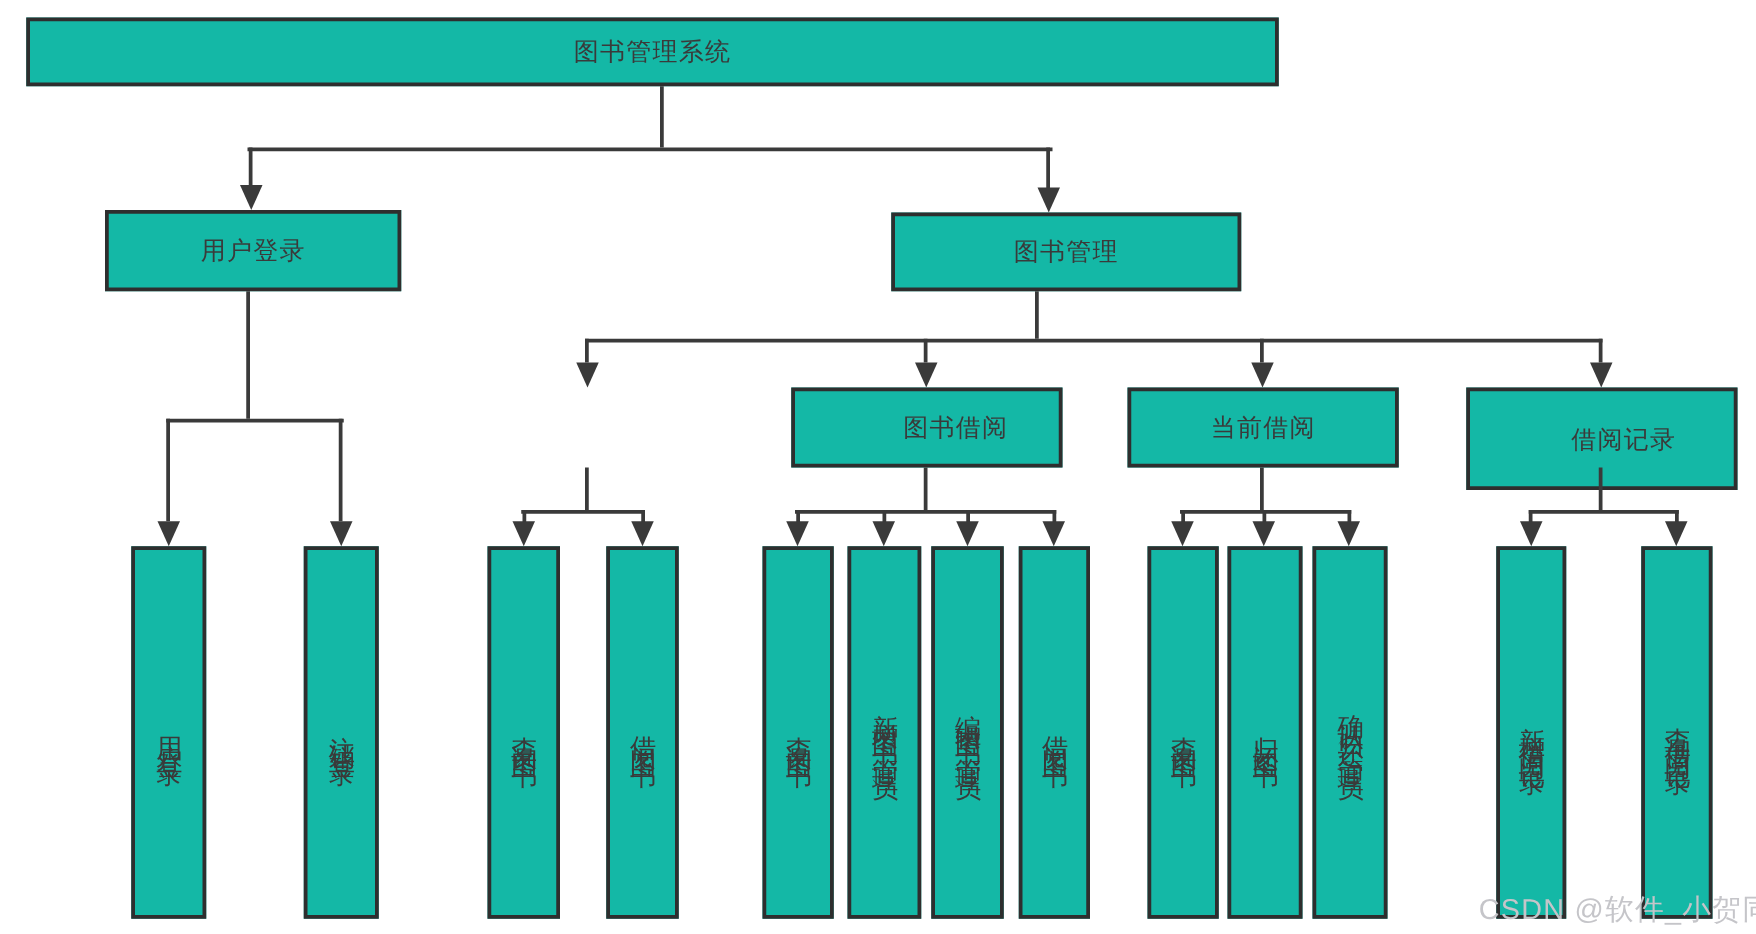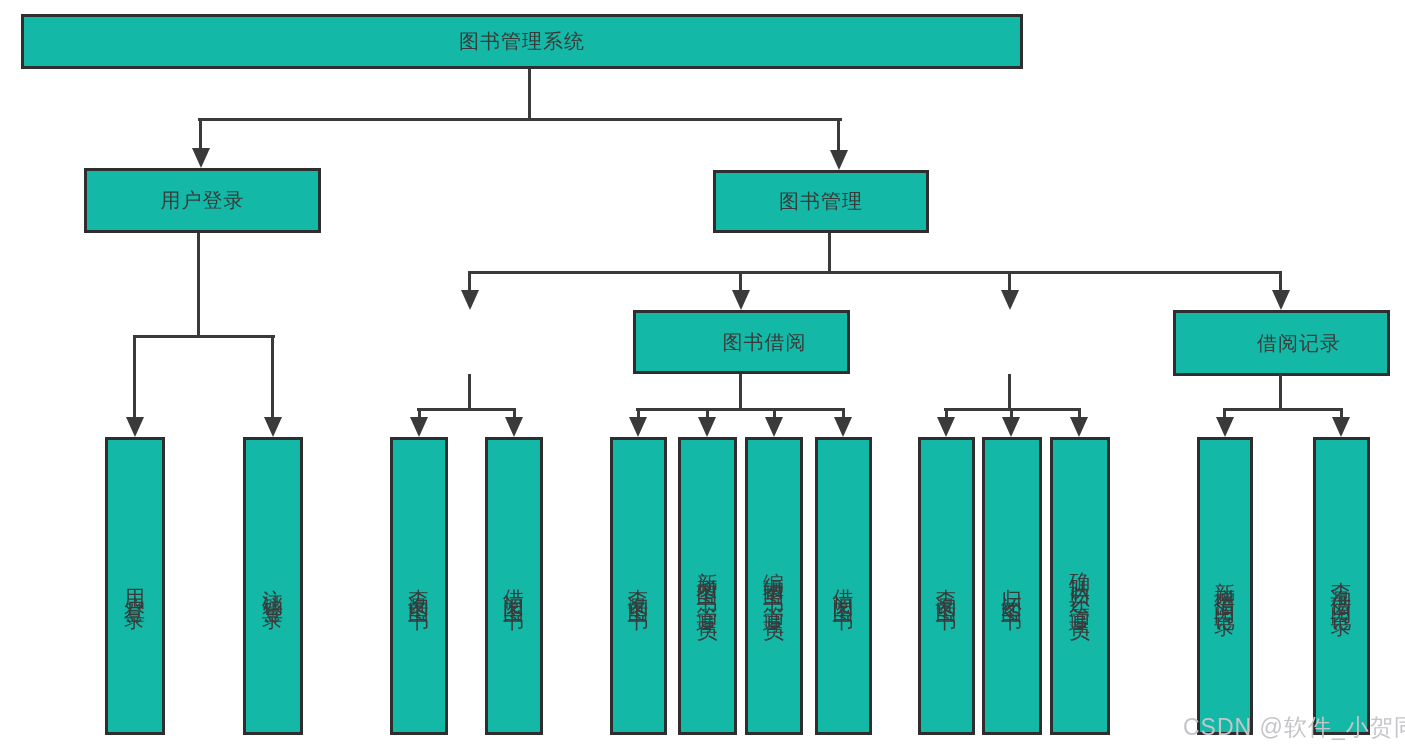--- a/index.html
+++ b/index.html
@@ -40,21 +40,21 @@
   <div class="line" style="left:528px;top:69px;width:3px;height:49px;"></div>
   <div class="line" style="left:198px;top:118px;width:644px;height:3px;"></div>
   <div class="line" style="left:199px;top:118px;width:3px;height:32px;"></div>
   <div class="arr" style="left:192px;top:148px;"></div>
   <div class="line" style="left:837px;top:118px;width:3px;height:34px;"></div>
   <div class="arr" style="left:830px;top:150px;"></div>
 
   <div class="box hbox" style="left:84px;top:168px;width:237px;height:65px;">
     <span>用户登录</span>
   </div>
-  <div class="box hbox" style="left:713px;top:170px;width:216px;height:63px;">
+  <div class="box hbox" style="left:713px;top:170px;width:280px;height:63px;">
     <span>图书管理</span>
   </div>
 
   <div class="line" style="left:197px;top:233px;width:3px;height:102px;"></div>
   <div class="line" style="left:133px;top:335px;width:142px;height:3px;"></div>
   <div class="line" style="left:133px;top:335px;width:3px;height:82px;"></div>
   <div class="arr" style="left:126px;top:417px;"></div>
   <div class="line" style="left:271px;top:335px;width:3px;height:82px;"></div>
   <div class="arr" style="left:264px;top:417px;"></div>
 
@@ -72,21 +72,24 @@
   <div class="line" style="left:739px;top:271px;width:3px;height:19px;"></div>
   <div class="arr" style="left:732px;top:290px;"></div>
   <div class="line" style="left:1008px;top:271px;width:3px;height:19px;"></div>
   <div class="arr" style="left:1001px;top:290px;"></div>
   <div class="line" style="left:1279px;top:271px;width:3px;height:19px;"></div>
   <div class="arr" style="left:1272px;top:290px;"></div>
 
   <div class="box hbox" style="left:633px;top:310px;width:217px;height:64px;padding-left:46px;">
     <span>图书借阅</span>
   </div>
-  <div class="box hbox" style="left:1173px;top:310px;width:217px;height:66px;padding-left:35px;">
+  <div class="box hbox" style="left:902px;top:310px;width:217px;height:64px;">
+    <span>当前借阅</span>
+  </div>
+  <div class="box hbox" style="left:1173px;top:310px;width:217px;height:82px;padding-left:35px;">
     <span>借阅记录</span>
   </div>
 
   <div class="line" style="left:468px;top:374px;width:3px;height:34px;"></div>
   <div class="line" style="left:417px;top:408px;width:99px;height:3px;"></div>
   <div class="line" style="left:418px;top:408px;width:3px;height:11px;"></div>
   <div class="arr" style="left:410px;top:417px;"></div>
   <div class="line" style="left:513px;top:408px;width:3px;height:11px;"></div>
   <div class="arr" style="left:505px;top:417px;"></div>
 

